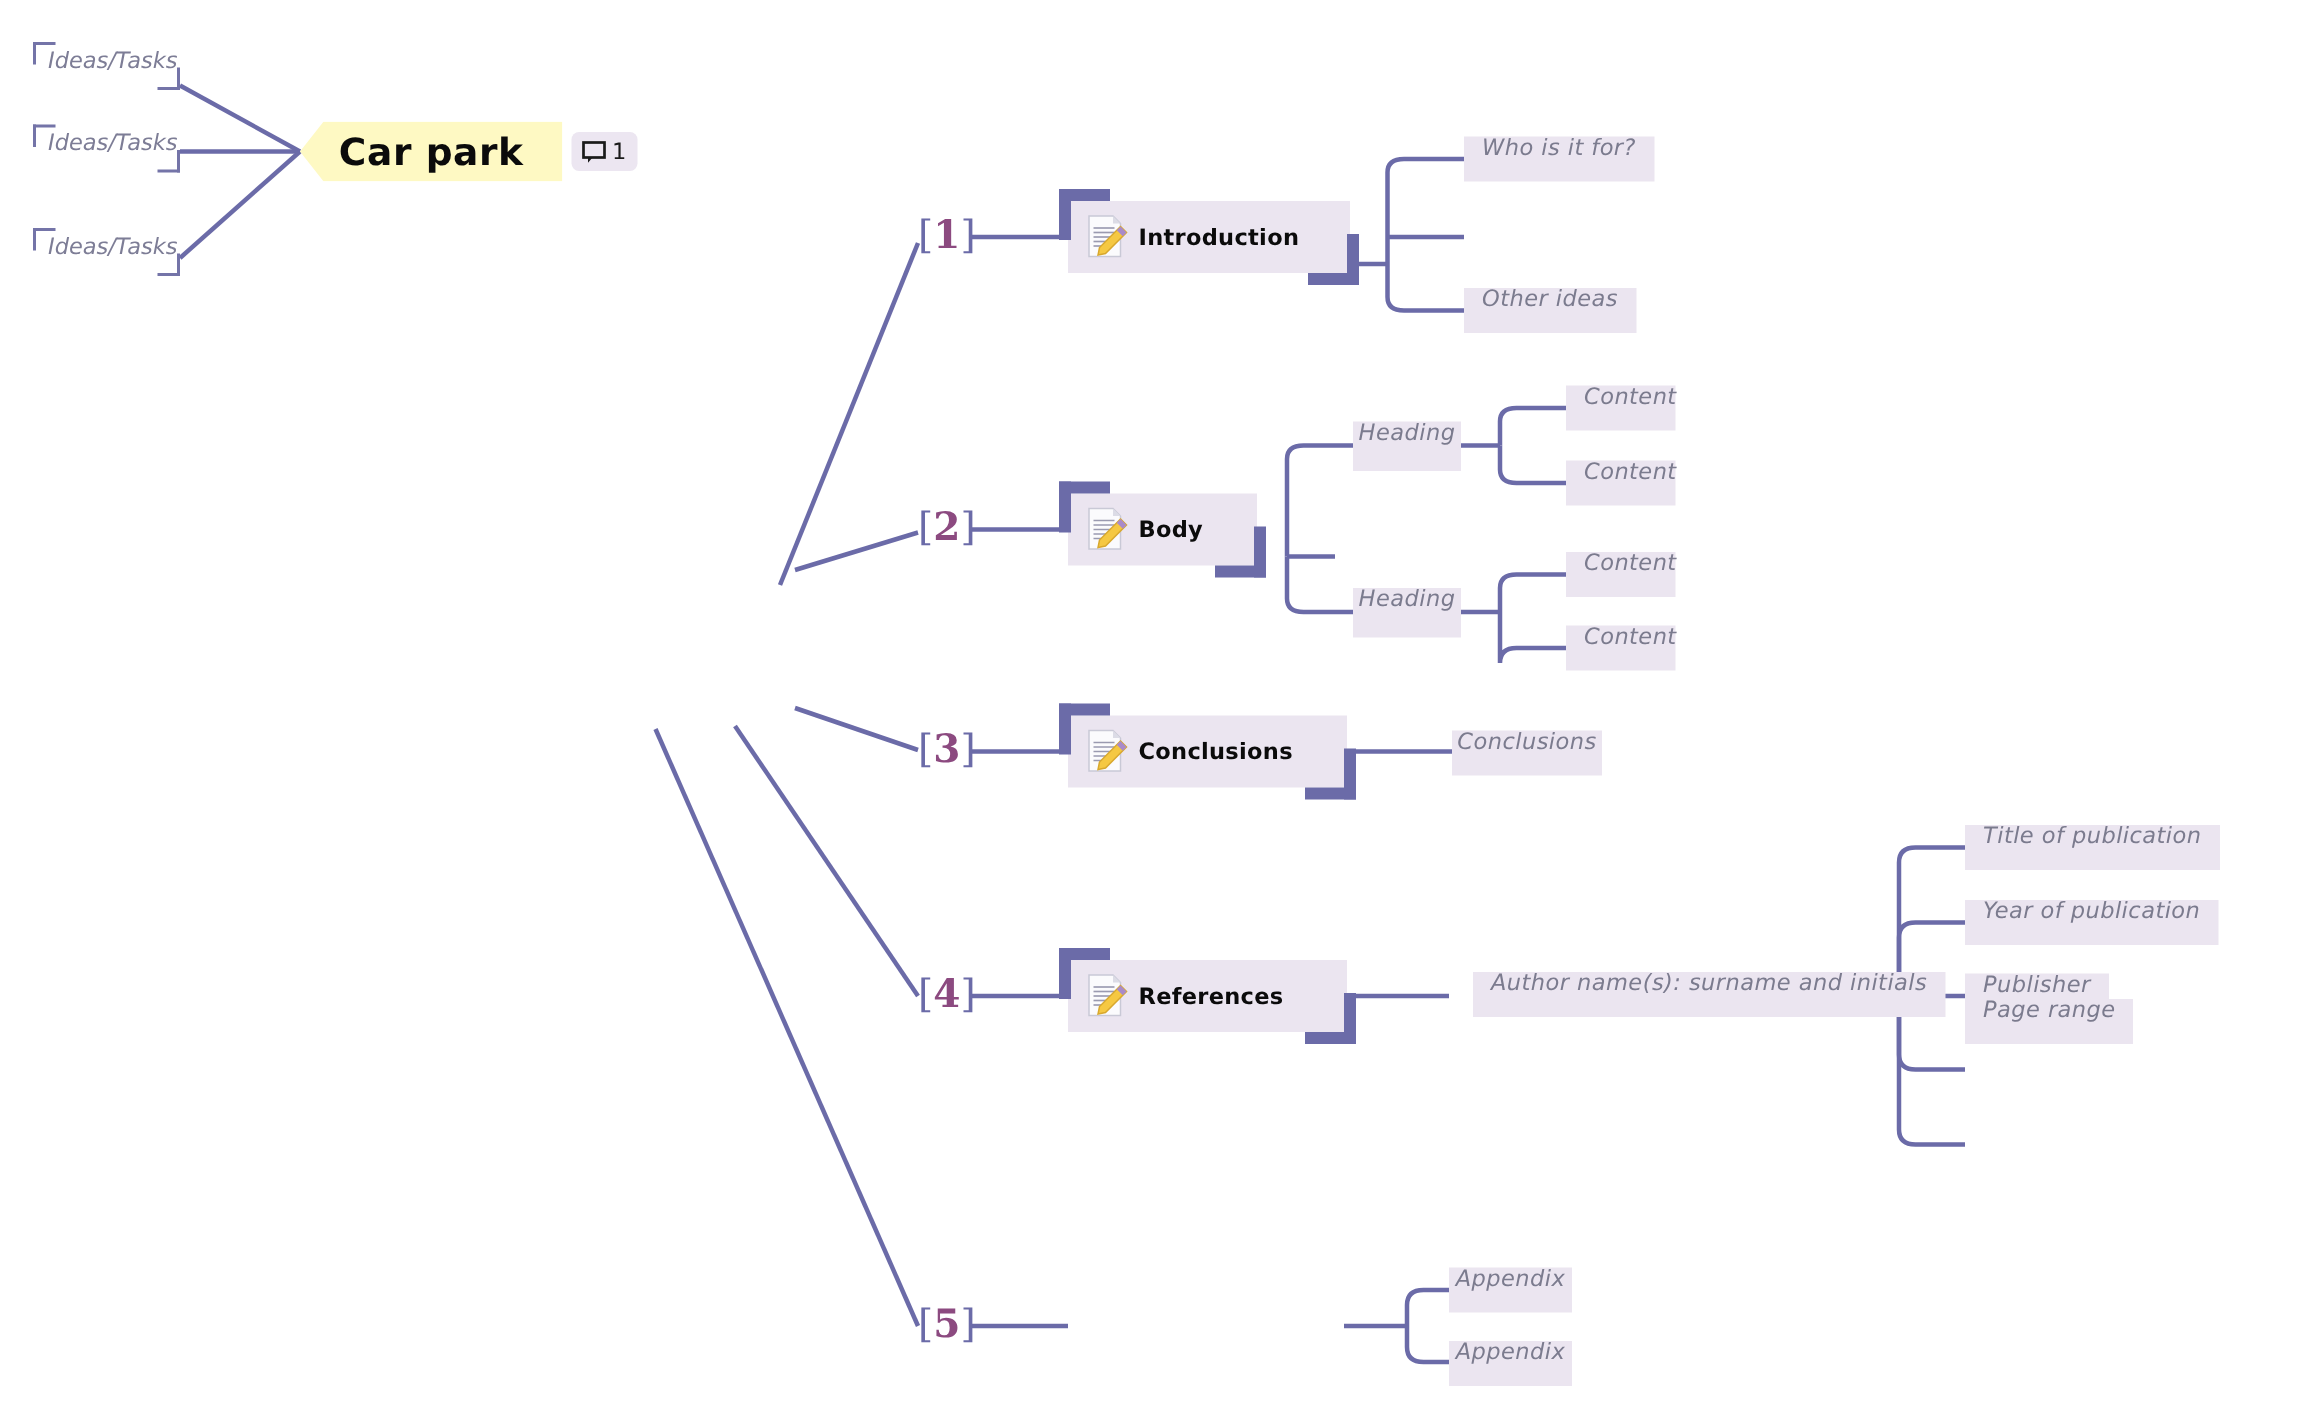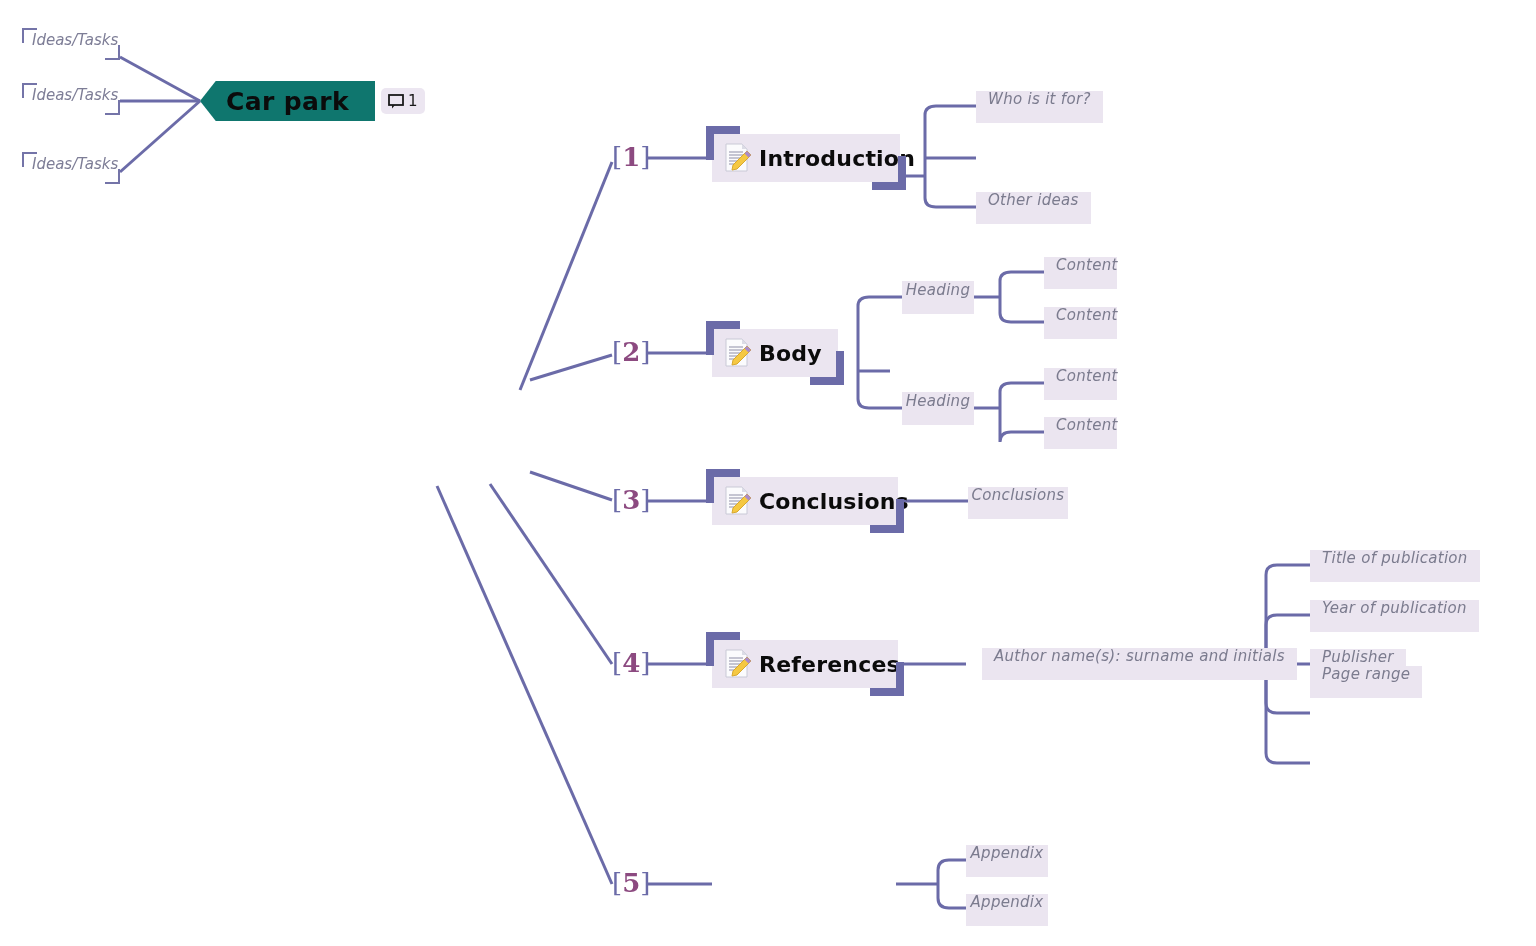--- a/index.html
+++ b/index.html
@@ -12,36 +12,36 @@
   .node{position:absolute;box-sizing:border-box;}
 
   
   .leaf{
     background:#ebe5f0;
     color:#7b7b8e;
     font-family:"DejaVu Sans","Liberation Sans",sans-serif;
     font-style:italic;
     font-size:15px;
     line-height:1;
-    display:flex;align-items:flex-end;
-    padding:16px 12px;
+    display:flex;align-items:flex-start;
+    padding:0 12px;
     white-space:nowrap;
     letter-spacing:.3px;
   }
 
   
   .chapter{
     background:#ebe5f0;
     display:flex;align-items:center;gap:7px;
     padding:0 16px 0 10px;
     height:48px;
     white-space:nowrap;
   }
   .chapter .title{
-    font-weight:bold;font-size:22px;color:#0b0b0b;letter-spacing:.2px;
+    font-weight:bold;font-size:15px;color:#0b0b0b;letter-spacing:.2px;
     font-family:"DejaVu Sans","Liberation Sans",sans-serif;
   }
   .corner-tl,.corner-br{position:absolute;width:26px;height:26px;pointer-events:none;}
   .corner-tl{left:-6px;top:-8px;border-left:8px solid #6b6ba8;border-top:8px solid #6b6ba8;}
   .corner-br{right:-6px;bottom:-8px;border-right:8px solid #6b6ba8;border-bottom:8px solid #6b6ba8;}
 
   
   .bracket{
     position:absolute;color:#7474a8;font-style:italic;font-size:15px;
     white-space:nowrap;
@@ -70,21 +70,21 @@
   }
   #central .t{
     font-weight:bold;font-size:30px;color:#8a8a8a;line-height:1.18;
     letter-spacing:.5px;
     font-family:"DejaVu Sans","Liberation Sans",sans-serif;
   }
 
   
   #carpark{
     left:200px;top:81px;width:175px;height:40px;
-    background:#0f766e;
+    background:#fef9c3;
     clip-path:polygon(9% 0, 100% 0, 100% 100%, 9% 100%, 0 50%);
     display:flex;align-items:center;justify-content:center;
   }
   #carpark .t{font-weight:bold;font-size:25px;color:#0b0b0b;letter-spacing:.4px;}
 
   
   #comment-badge{
     left:381px;top:88px;height:26px;
     background:#ece6f1;border-radius:5px;
     display:flex;align-items:center;gap:4px;padding:0 7px;
@@ -307,21 +307,21 @@
     <span>Content</span>
   </div>
   <div class="node leaf" style="left:1044px;top:417px;width:73px;height:30px;">
     <span>Content</span>
   </div>
 
   <div class="node leaf" style="left:968px;top:487px;width:100px;height:30px;justify-content:center;">
     <span>Conclusions</span>
   </div>
 
-  <div class="node leaf" style="left:982px;top:648px;height:16px;">
+  <div class="node leaf" style="left:982px;top:648px;height:30px;">
     <span>Author name(s): surname and initials</span>
   </div>
   <div class="node leaf" style="left:1310px;top:550px;height:30px;">
     <span>Title of publication</span>
   </div>
   <div class="node leaf" style="left:1310px;top:600px;height:30px;">
     <span>Year of publication</span>
   </div>
   <div class="node leaf" style="left:1310px;top:649px;height:30px;">
     <span>Publisher</span>

